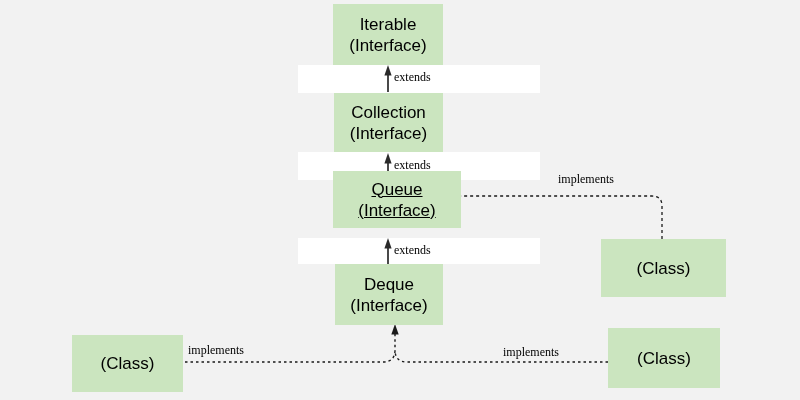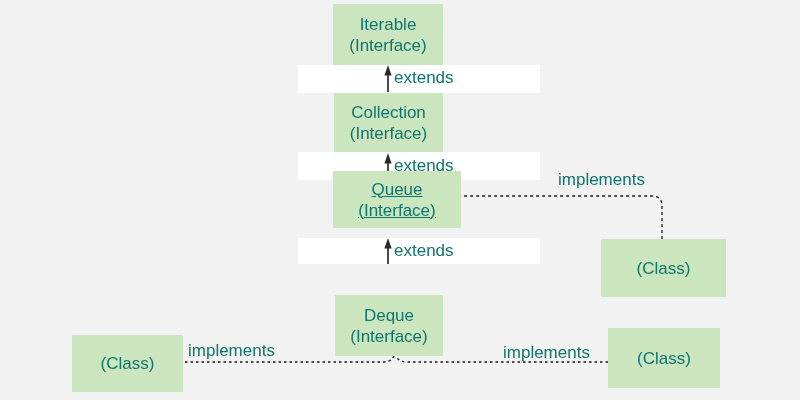--- a/index.html
+++ b/index.html
@@ -2,21 +2,21 @@
 <html><head>
 <meta charset="utf-8">
 <style>
   html, body { margin: 0; padding: 0; }
   .stage {
     position: relative;
     width: 800px;
     height: 400px;
     background: #f2f2f2;
     font-family: "Liberation Sans", "DejaVu Sans", sans-serif;
-    color: #0f766e;
+    color: #000000;
     overflow: hidden;
   }
   .label-band {
     position: absolute;
     background: #ffffff;
   }
   .arrow-layer {
     position: absolute;
     left: 0; top: 0;
     width: 800px; height: 400px;
@@ -27,23 +27,24 @@
     display: flex;
     flex-direction: column;
     align-items: center;
     justify-content: center;
     text-align: center;
     font-size: 17px;
     line-height: 21px;
   }
   .edge-label {
     position: absolute;
-    font-size: 17px;
+    font-size: 12px;
     line-height: 19px;
     white-space: nowrap;
+    font-family: Liberation Serif, serif;
   }
 </style>
 </head>
 <body>
 
 <div class="stage">
 
   <div class="label-band" style="left:298px; top:65px;  width:242px; height:28px;"></div>
   <div class="label-band" style="left:298px; top:152px; width:242px; height:28px;"></div>
   <div class="label-band" style="left:298px; top:238px; width:242px; height:26px;"></div>
@@ -88,21 +89,21 @@
   <div class="node" style="left:334px; top:93px;  width:109px; height:59px;">
     <div>Collection</div>
     <div>(Interface)</div>
   </div>
 
   <div class="node" style="left:333px; top:171px; width:128px; height:57px;text-decoration:underline;">
     <div>Queue</div>
     <div>(Interface)</div>
   </div>
 
-  <div class="node" style="left:335px; top:264px; width:108px; height:61px;margin-top:31px;">
+  <div class="node" style="left:335px; top:264px; width:108px; height:61px;">
     <div>Deque</div>
     <div>(Interface)</div>
   </div>
 
   <div class="node" style="left:601px; top:239px; width:125px; height:58px;">
     <div>(Class)</div>
   </div>
 
   <div class="node" style="left:72px;  top:335px; width:111px; height:57px;">
     <div>(Class)</div>

